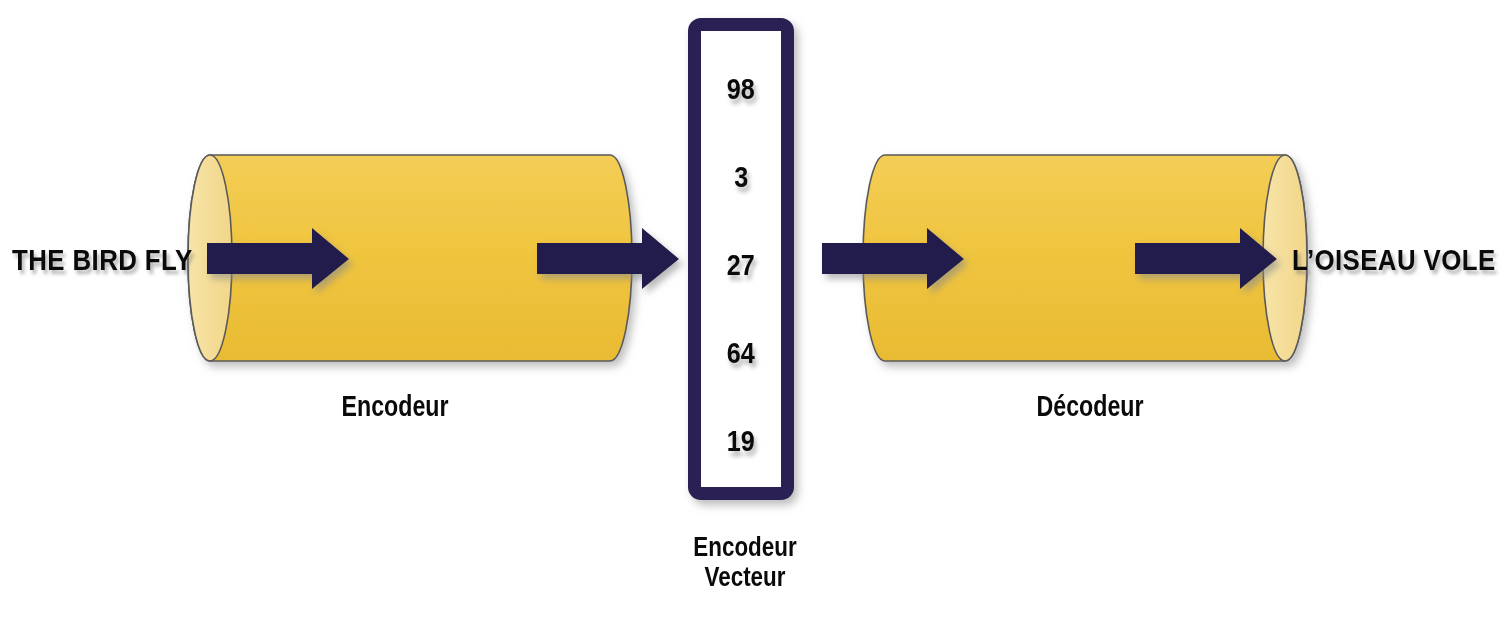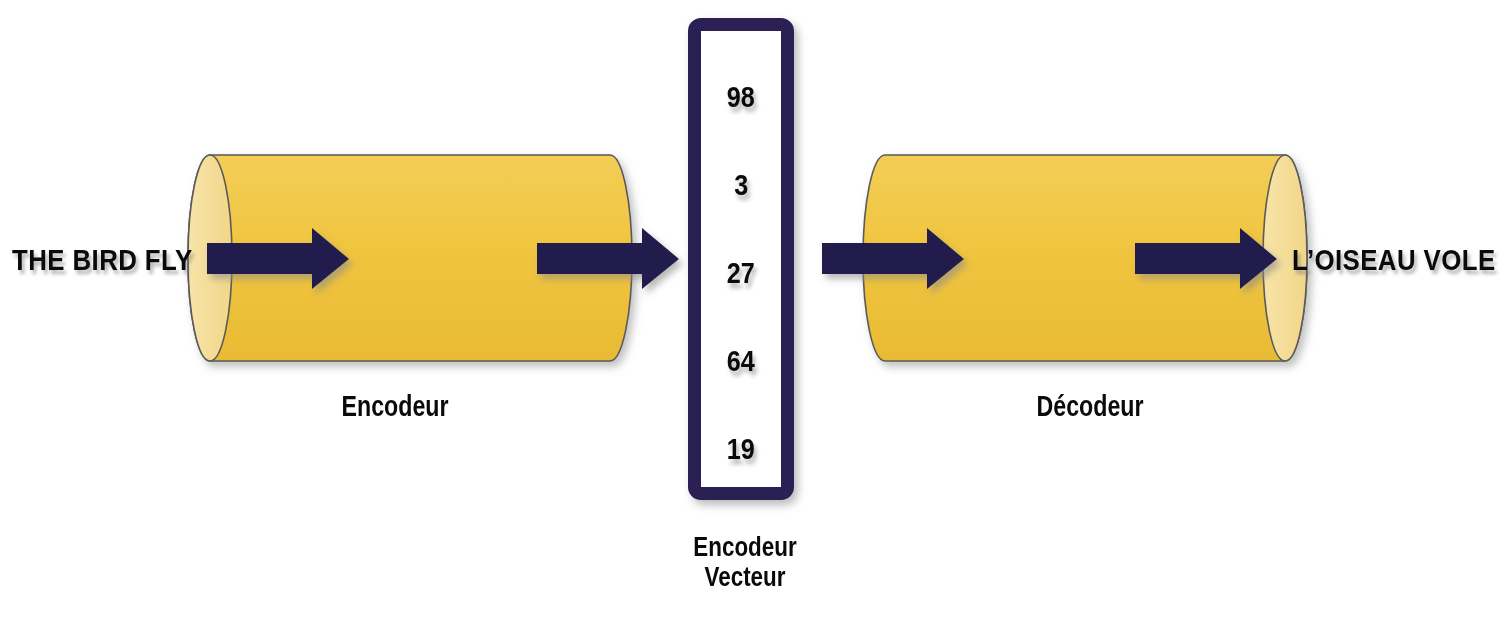--- a/index.html
+++ b/index.html
@@ -81,21 +81,21 @@
     width: 106px;
     height: 482px;
     box-sizing: border-box;
     border: 13px solid #2b2054;
     border-radius: 13px;
     background: #ffffff;
     filter: drop-shadow(4px 5px 4px rgba(120,120,120,0.5));
   }
   #vector-values {
     position: absolute;
-    left: 0; top: 16px;
+    left: 0; top: 8px;
     width: 100%;
     height: 100%;
     display: flex;
     flex-direction: column;
     justify-content: space-around;
     align-items: center;
     padding: 6px 0 10px 0;
     box-sizing: border-box;
   }
   .vector-value {

